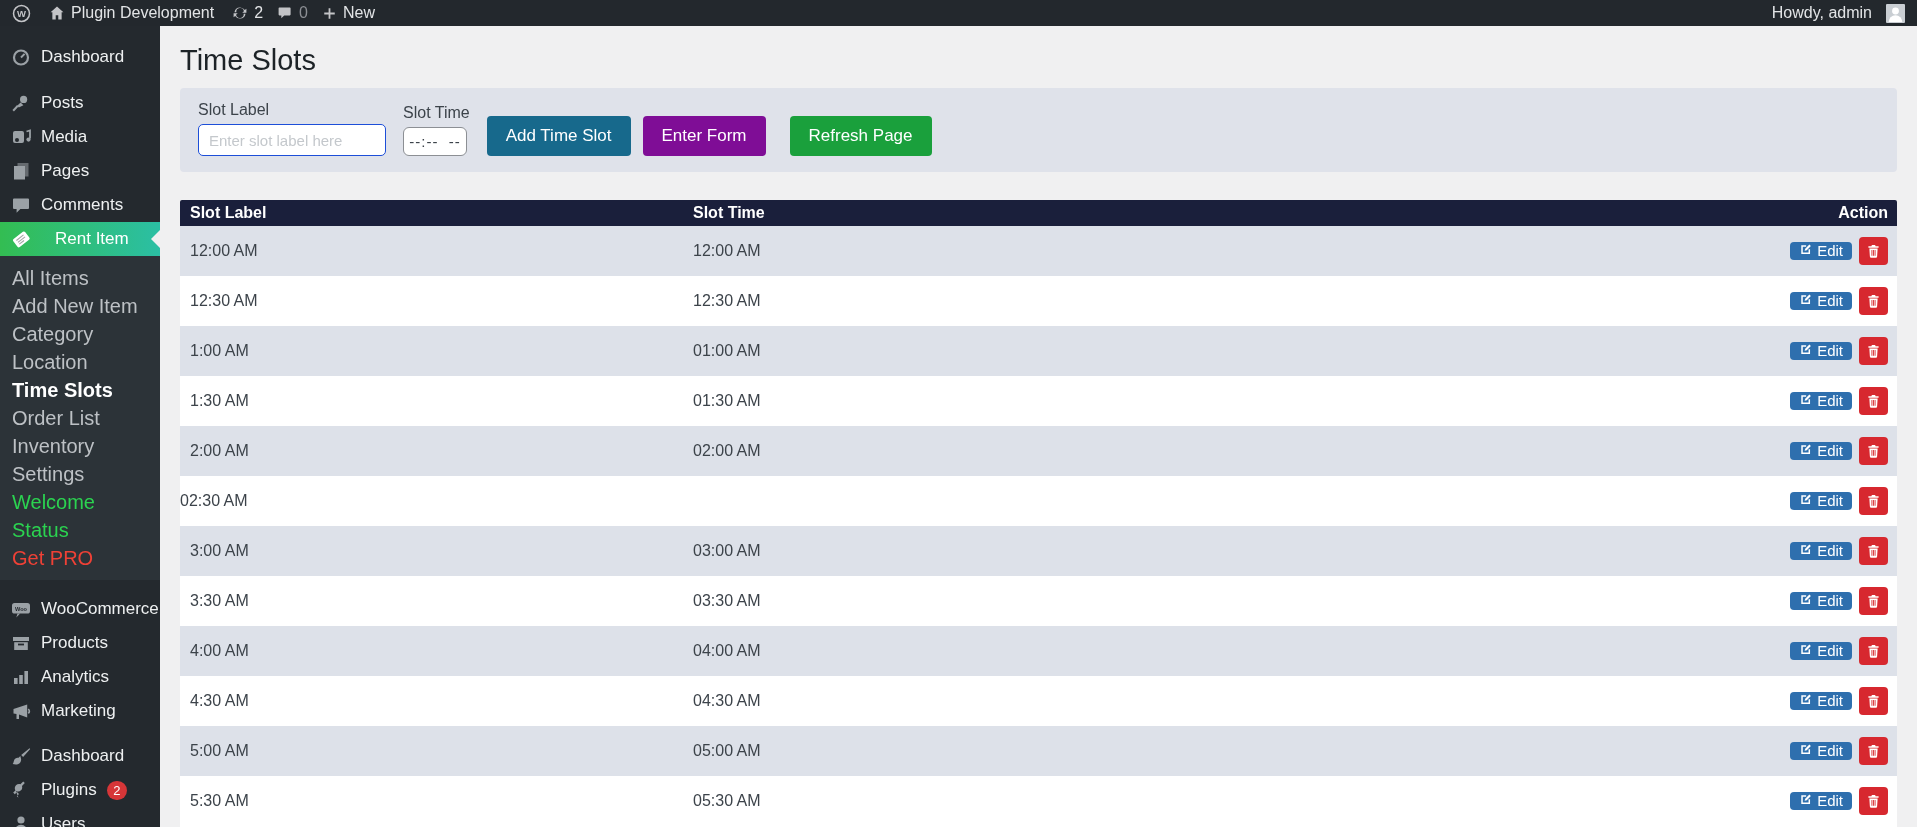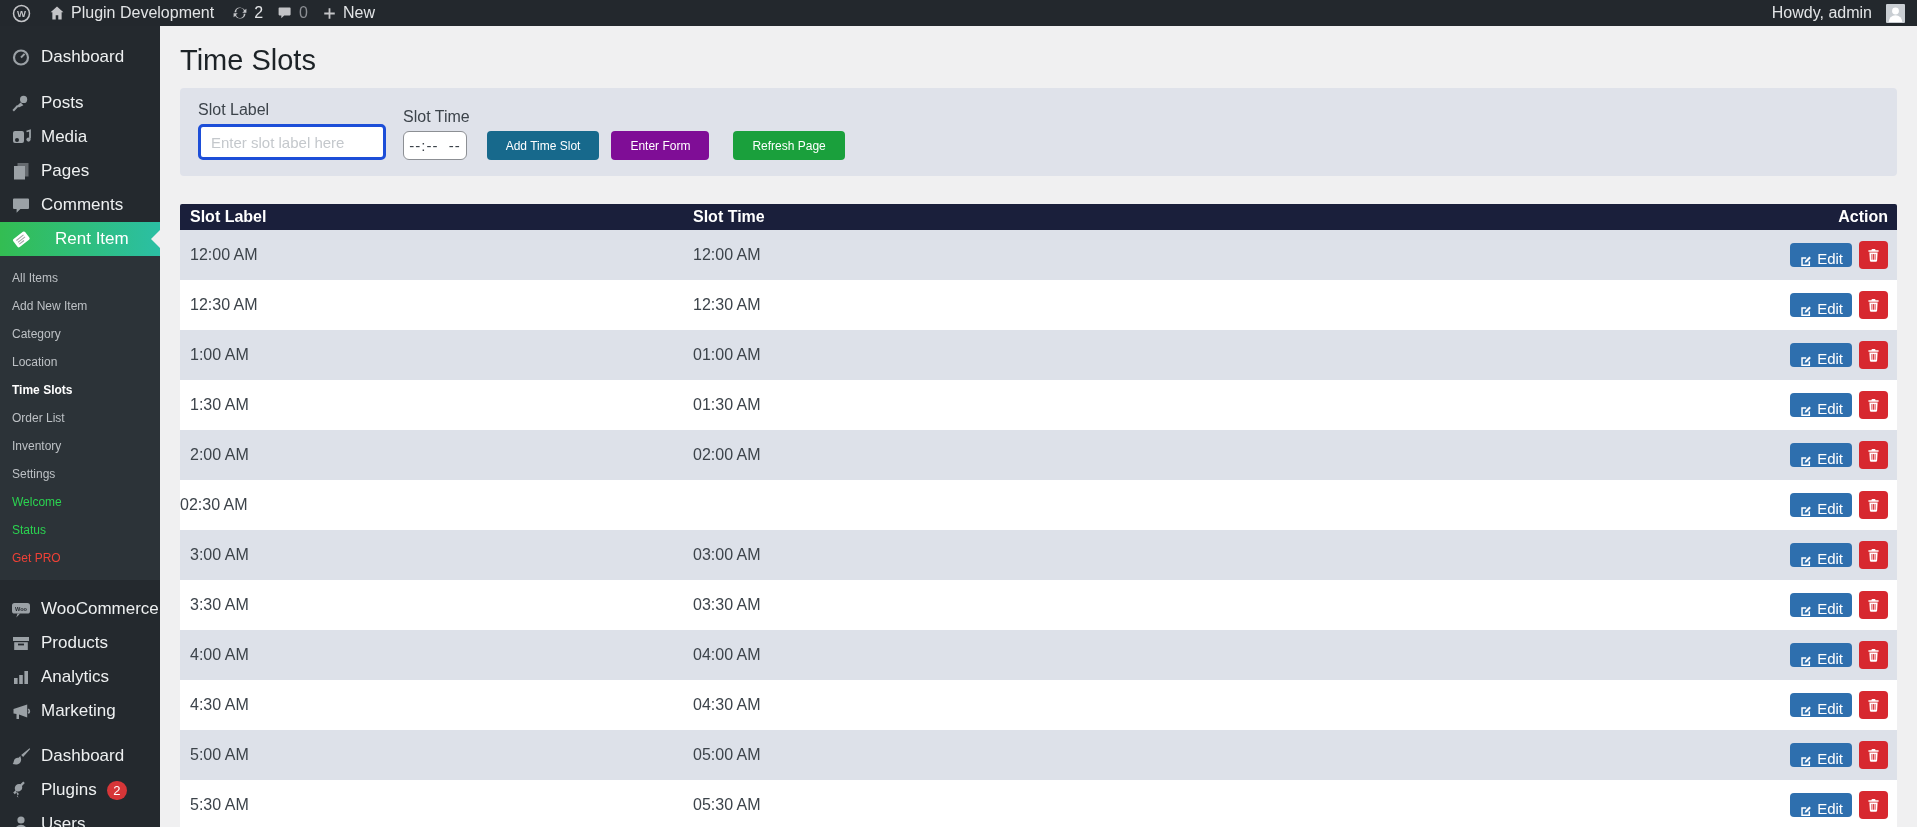--- a/index.html
+++ b/index.html
@@ -36,56 +36,56 @@
   .mi{height:34px;display:flex;align-items:center;gap:10px;padding:0 8px 0 11px;
       color:var(--menu-text);font-size:17px;cursor:pointer;position:relative;}
   .mi .mico{width:20px;height:20px;color:var(--menu-icon);flex:0 0 20px;}
   .mi.active{background:linear-gradient(90deg,var(--active-grad-a),var(--active-grad-b));color:#fff;font-weight:400;gap:24px;}
   .mi.active .mico{color:#fff;}
   .mi.active::after{content:"";position:absolute;right:0;top:50%;transform:translateY(-50%);
       border:9px solid transparent;border-right-color:var(--content-bg);border-left-width:0;}
   .menu-spacer{height:12px;}
   .submenu{background:var(--submenu-bg);padding:8px 0 8px 0;}
   .smi{height:28px;line-height:28px;padding-left:12px;color:var(--submenu-text);
-      font-size:12px;cursor:pointer;}
+      font-size:20px;cursor:pointer;}
   .smi.current{color:#fff;font-weight:700;}
   .smi.green{color:var(--link-green);}
   .smi.red{color:var(--link-red);}
   .badge{background:var(--badge-red);color:#fff;border-radius:10px;min-width:20px;height:19px;
       display:inline-flex;align-items:center;justify-content:center;font-size:13px;padding:0 6px;}
 
   
   .page-title{font-size:29px;font-weight:400;color:#1d2327;margin:17px 0 11px;line-height:34px;}
   .form-panel{background:var(--panel-bg);border-radius:4px;padding:13px 18px 16px;display:flex;
       align-items:flex-end;gap:17px;}
   .field{display:flex;flex-direction:column;gap:5px;}
   .field label{font-size:16px;color:#3c434a;font-weight:500;}
-  .txt-input{width:188px;height:29px;border:3px solid #1d4ed8;border-radius:5px;padding:15px 10px;
+  .txt-input{width:188px;height:29px;border:1px solid #1d4ed8;border-radius:5px;padding:15px 10px;
       font-size:15px;color:#6d28d9;background:#fff;font-family:inherit;}
   .txt-input::placeholder{color:#c4c8cc;}
   .time-input{width:64px;height:29px;border:1px solid #8c8f94;border-radius:6px;text-align:center;
       font-size:15px;color:#3c434a;background:#fff;font-family:inherit;letter-spacing:1px;}
-  .fbtn{height:29px;border:none;border-radius:4px;color:#fff;font-size:12px;padding:0 19px;
+  .fbtn{height:40px;border:none;border-radius:4px;color:#fff;font-size:17px;padding:0 19px;
       cursor:pointer;font-family:inherit;}
   .btn-add{background:var(--btn-add);}
   .btn-reset{background:var(--btn-reset);margin-left:-5px;}
   .btn-refresh{background:var(--btn-refresh);margin-left:7px;}
 
   
   .slot-table{margin-top:28px;background:#fff;border-radius:2px;overflow:hidden;}
   .thead{display:flex;align-items:center;height:26px;background:var(--table-header-bg);color:#fff;
       font-size:16px;font-weight:600;}
   .trow{display:flex;align-items:center;height:50px;font-size:16px;color:#3c434a;background:#fff;}
   .trow:nth-child(even){background:var(--row-stripe);}
   .c-label{flex:0 0 513px;padding-left:10px;}
   .c-time{flex:1;}
   .c-action{flex:0 0 auto;display:flex;gap:7px;padding-right:9px;justify-content:flex-end;align-items:center;}
   .th-action{flex:0 0 auto;padding-right:9px;margin-left:auto;}
-  .btn-edit{display:inline-flex;align-items:flex-end;gap:5px;background:var(--btn-edit);color:#fff;
-      border:none;border-radius:4px;height:24px;padding:0 9px;font-size:15px;cursor:pointer;font-family:inherit;}
+  .btn-edit{display:inline-flex;align-items:flex-start;gap:5px;background:var(--btn-edit);color:#fff;
+      border:none;border-radius:4px;height:18px;padding:0 9px;font-size:15px;cursor:pointer;font-family:inherit;}
   .btn-del{display:inline-flex;align-items:center;justify-content:center;background:var(--btn-delete);
       border:none;border-radius:4px;height:28px;width:29px;cursor:pointer;}
   .partial-row{height:11px;background:#fff;}
 </style>
 </head>
 <body>
 
 <div class="adminbar">
   <span class="ab-item">
     <svg width="19" height="19" viewBox="0 0 20 20">

